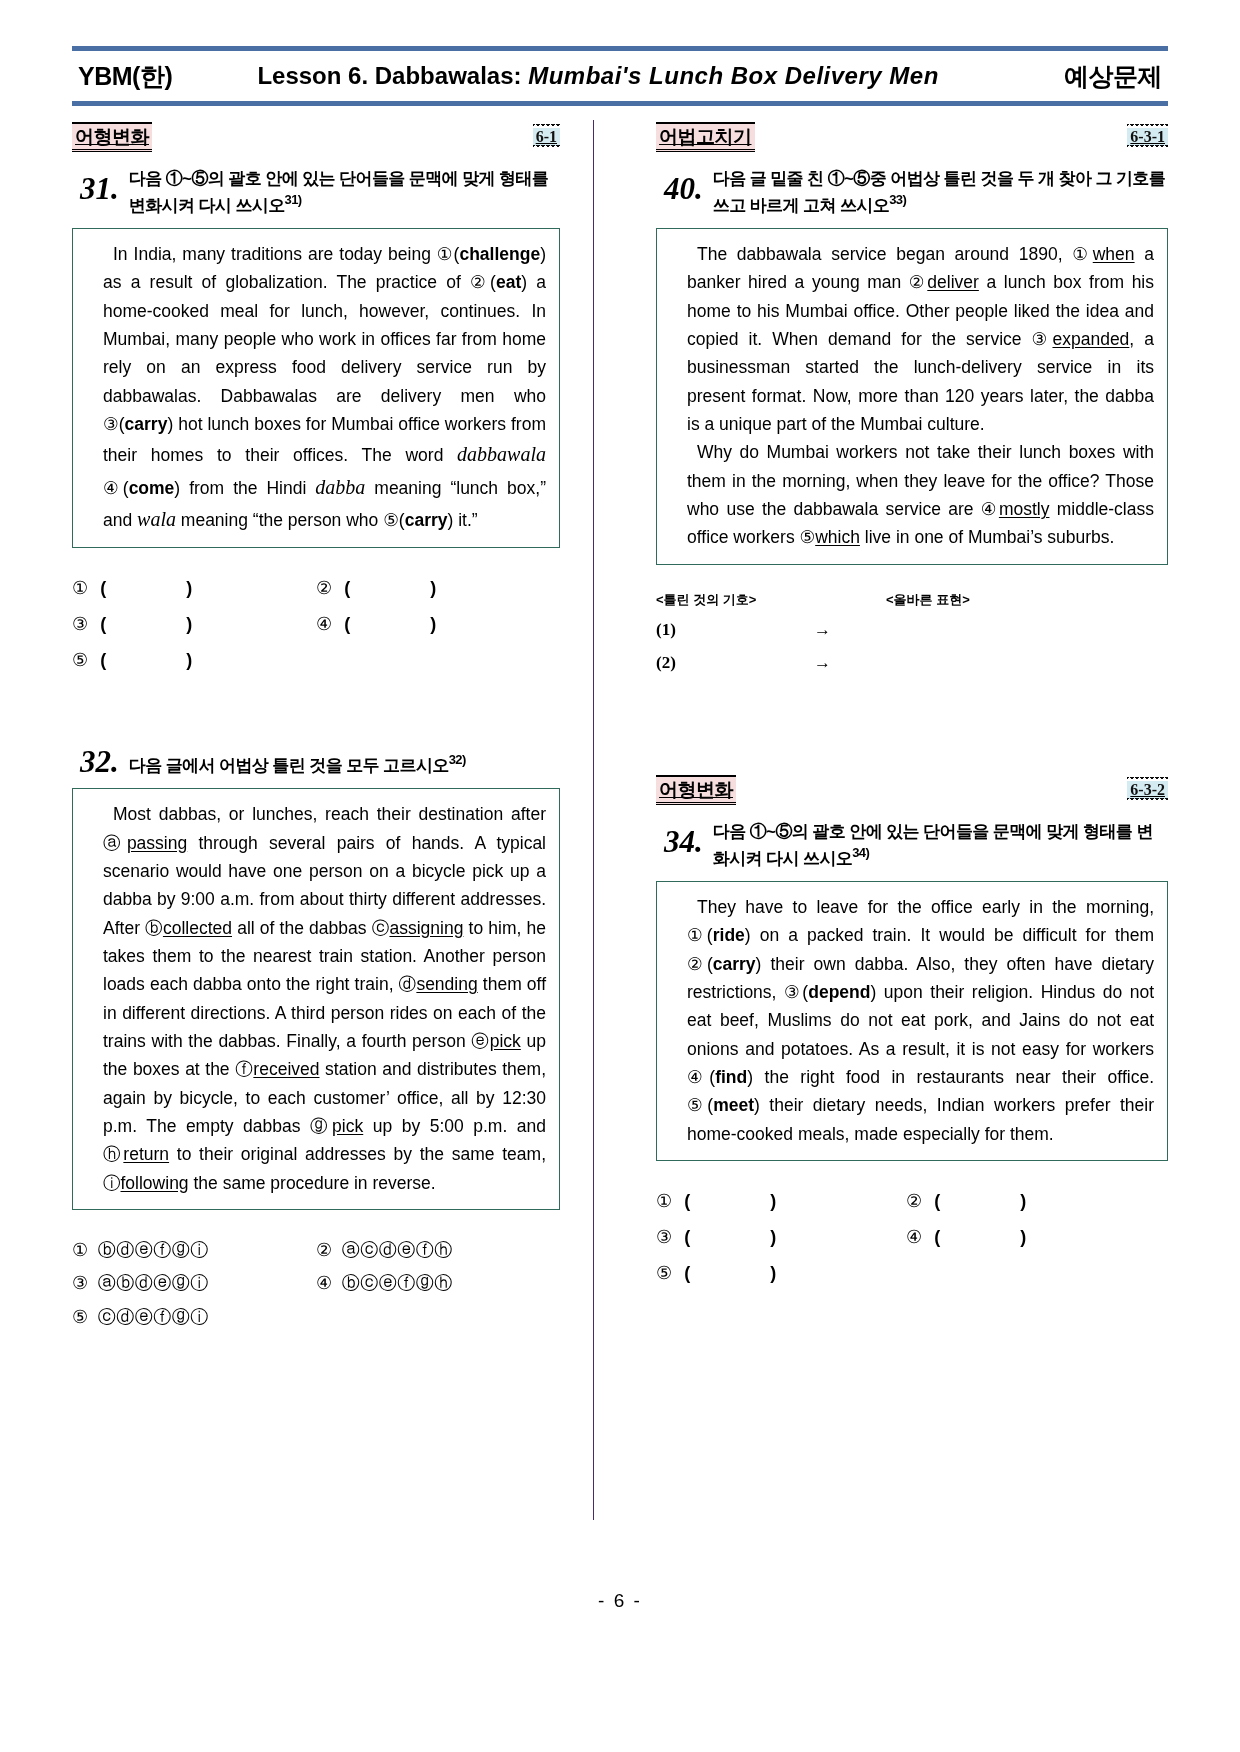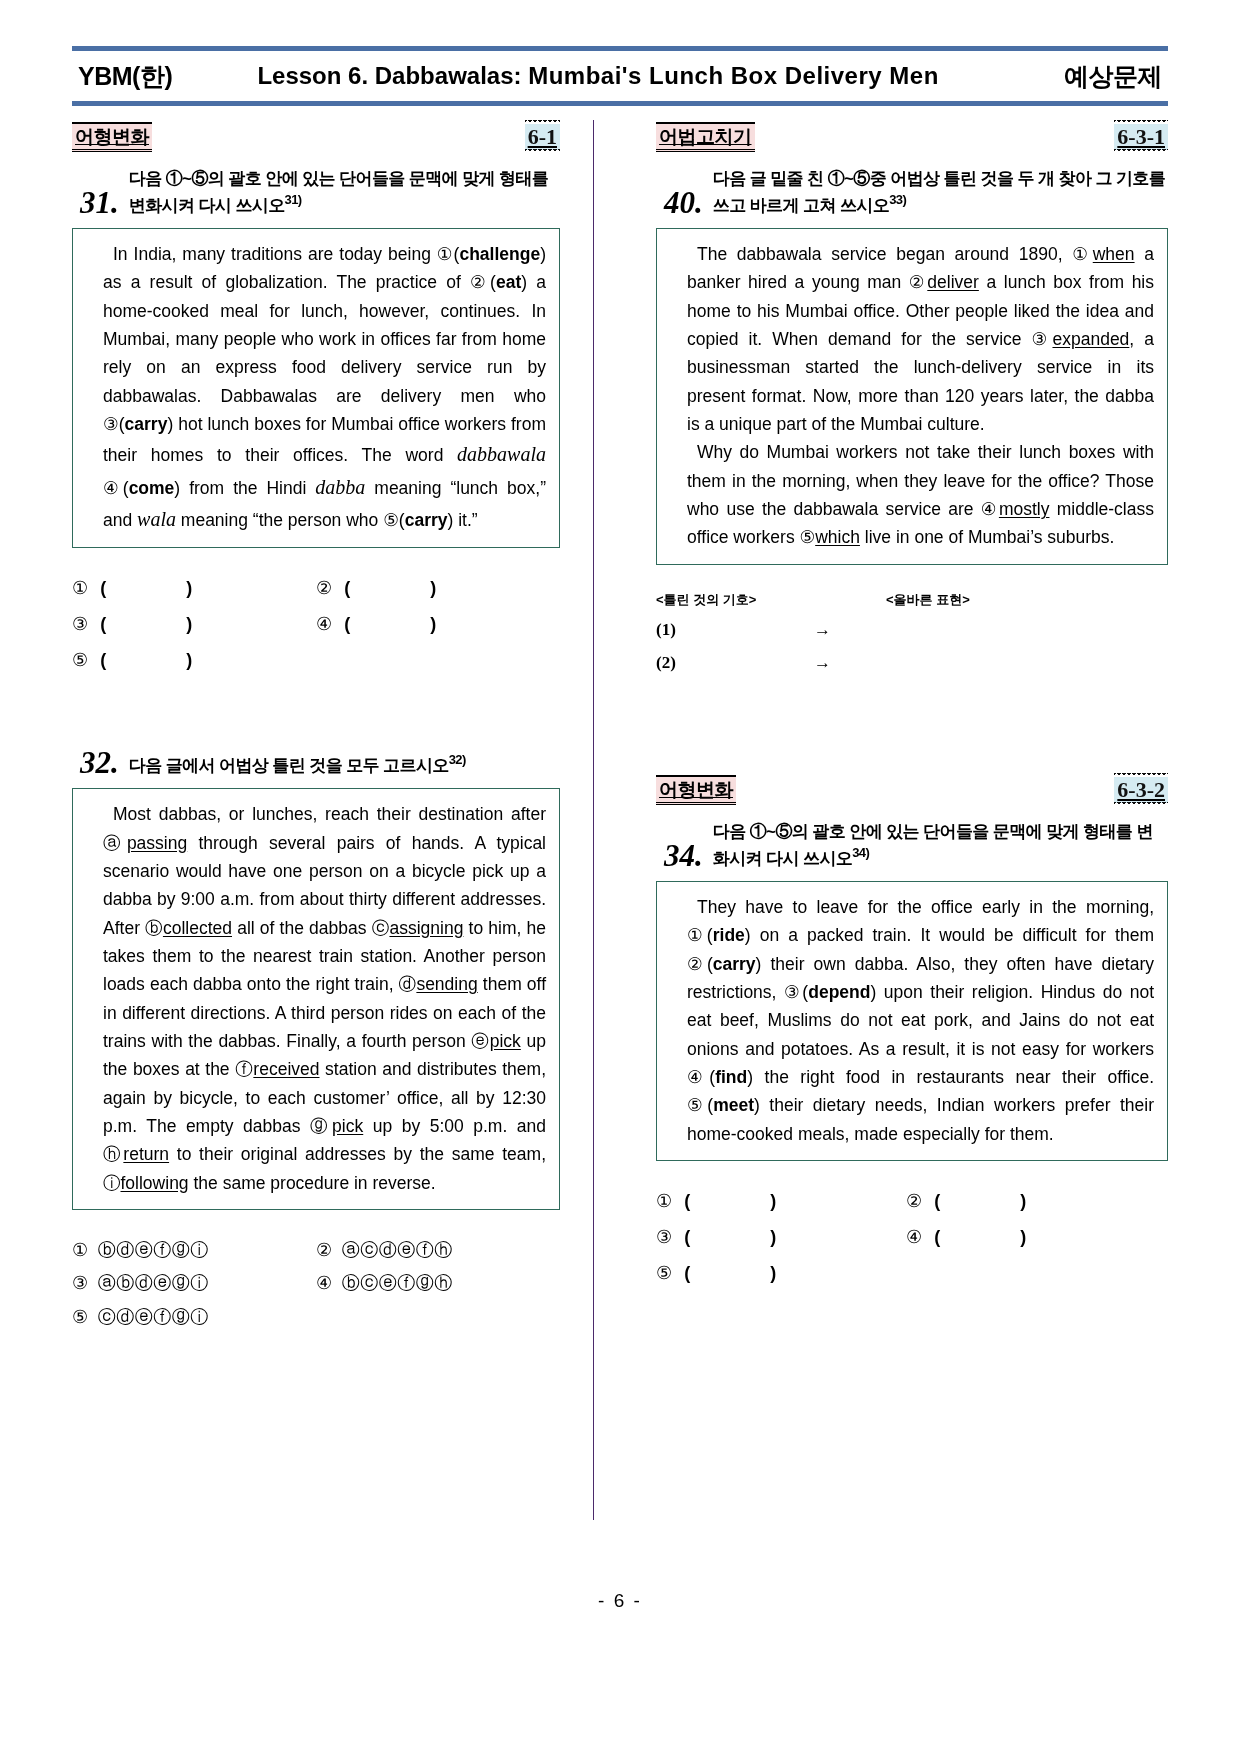--- a/index.html
+++ b/index.html
@@ -50,20 +50,21 @@
   .hdr-center {
     font-size: 24px;
     font-weight: bold;
     white-space: nowrap;
     flex: 1;
     text-align: center;
     margin-left: -40px;
   }
   .hdr-center .ital {
     font-family: "Liberation Sans", sans-serif;
+    font-style: italic;
     font-weight: bold;
     letter-spacing: 0.5px;
   }
   .hdr-right {
     font-size: 25px;
     font-weight: bold;
     white-space: nowrap;
     letter-spacing: -0.5px;
   }
 
@@ -110,21 +111,21 @@
     background: #f7dede;
     padding: 1px 3px 0 3px;
     border-top: 2px solid #000;
     border-bottom: 3px double #000;
     letter-spacing: -0.5px;
     line-height: 1.25;
   }
   .code-badge {
     display: inline-block;
     position: relative;
-    font-size: 22px;
+    font-size: 16px;
     font-weight: bold;
     background: #d5ebf2;
     color: #111;
     padding: 0 3px;
     line-height: 1.15;
     font-family: "Liberation Serif", serif;
   }
   .code-badge::before,
   .code-badge::after {
     content: "";
@@ -136,21 +137,21 @@
       linear-gradient(225deg, #000 25%, transparent 25%);
     background-size: 5px 5px;
     background-repeat: repeat-x;
     opacity: .95;
   }
   .code-badge::before { top: -4px; }
   .code-badge::after { bottom: -4px; }
 
   .qhead {
     display: flex;
-    align-items: flex-end;
+    align-items: center;
     margin-top: 6px;
     margin-left: 8px;
   }
   .qnum {
     font-family: "Liberation Serif", serif;
     font-style: italic;
     font-weight: bold;
     font-size: 31px;
     line-height: 1;
     margin-right: 10px;

